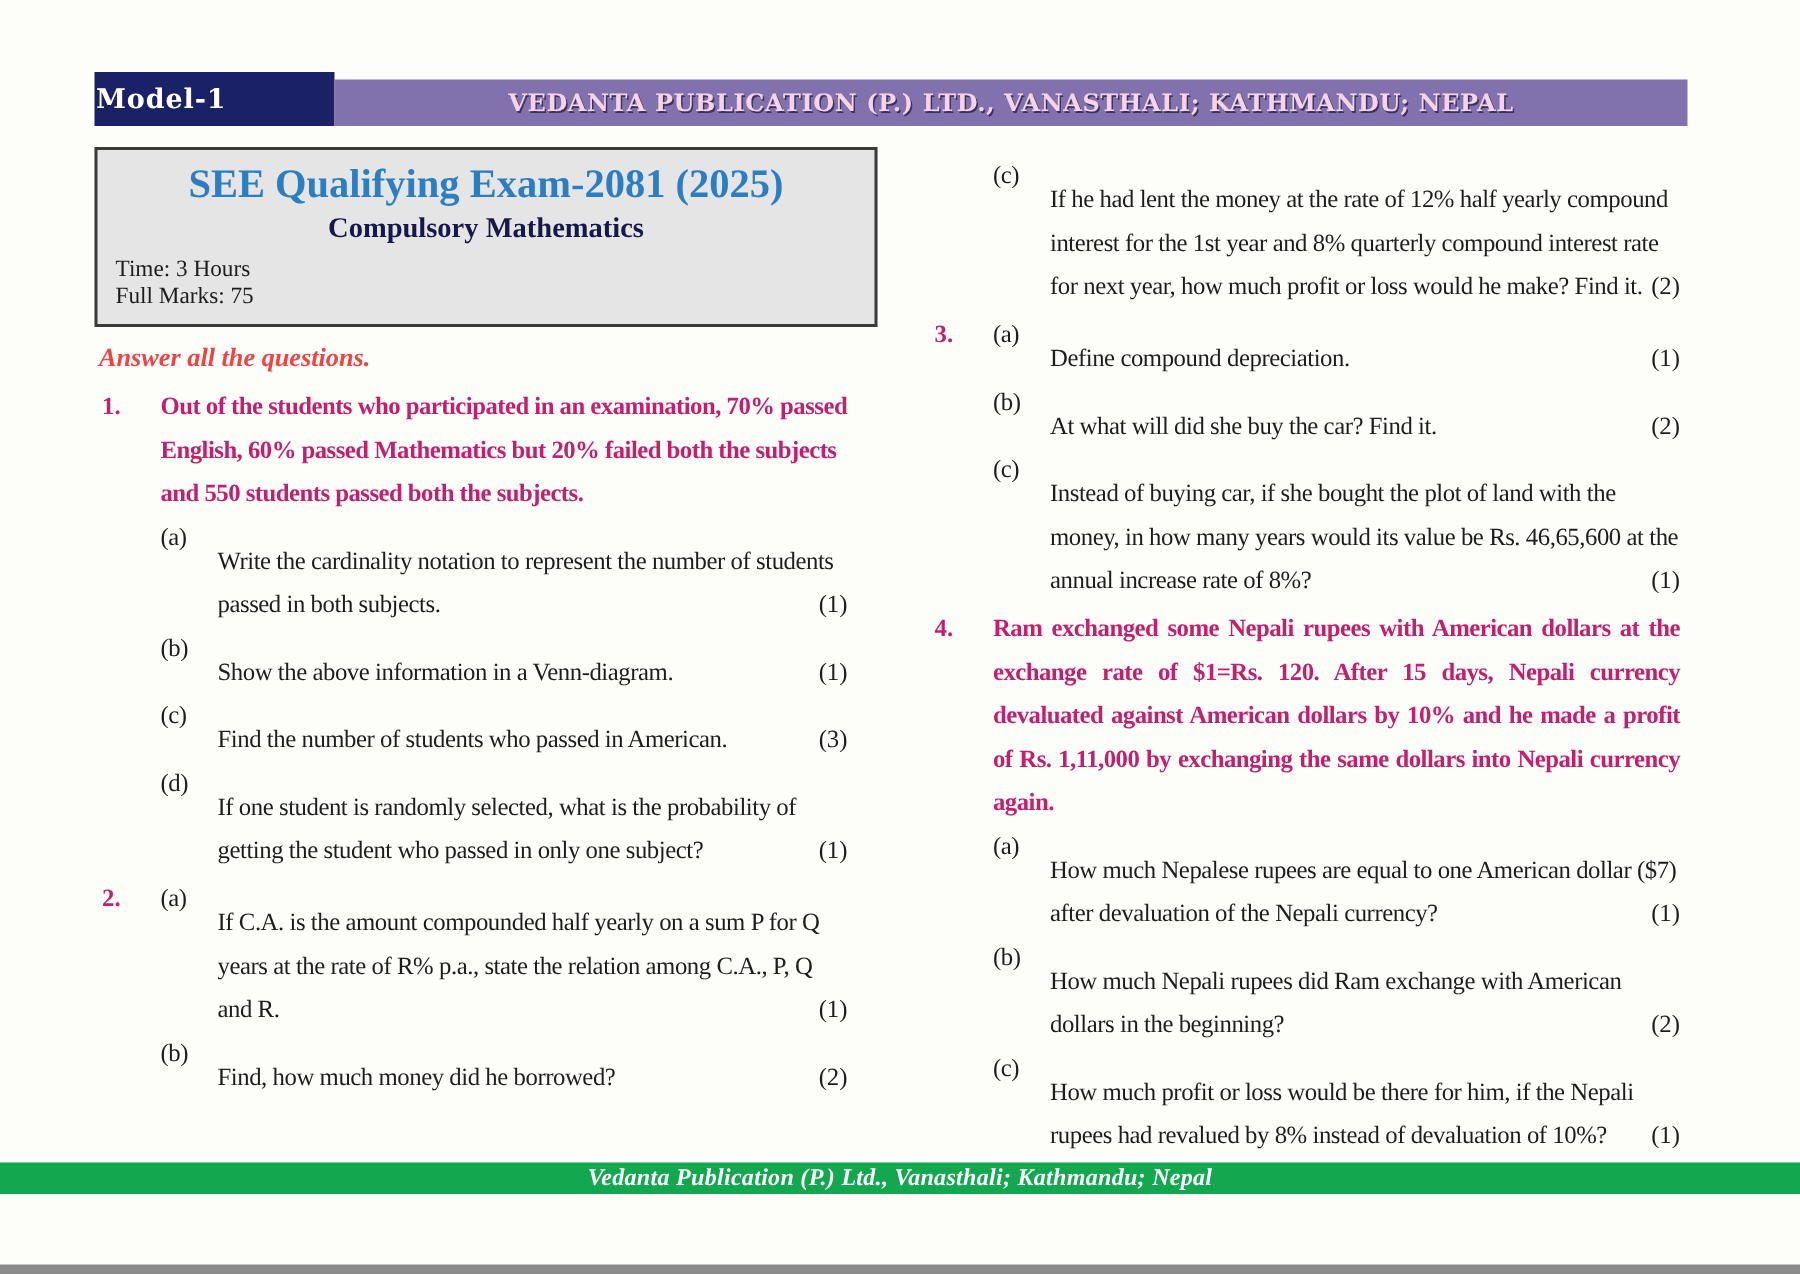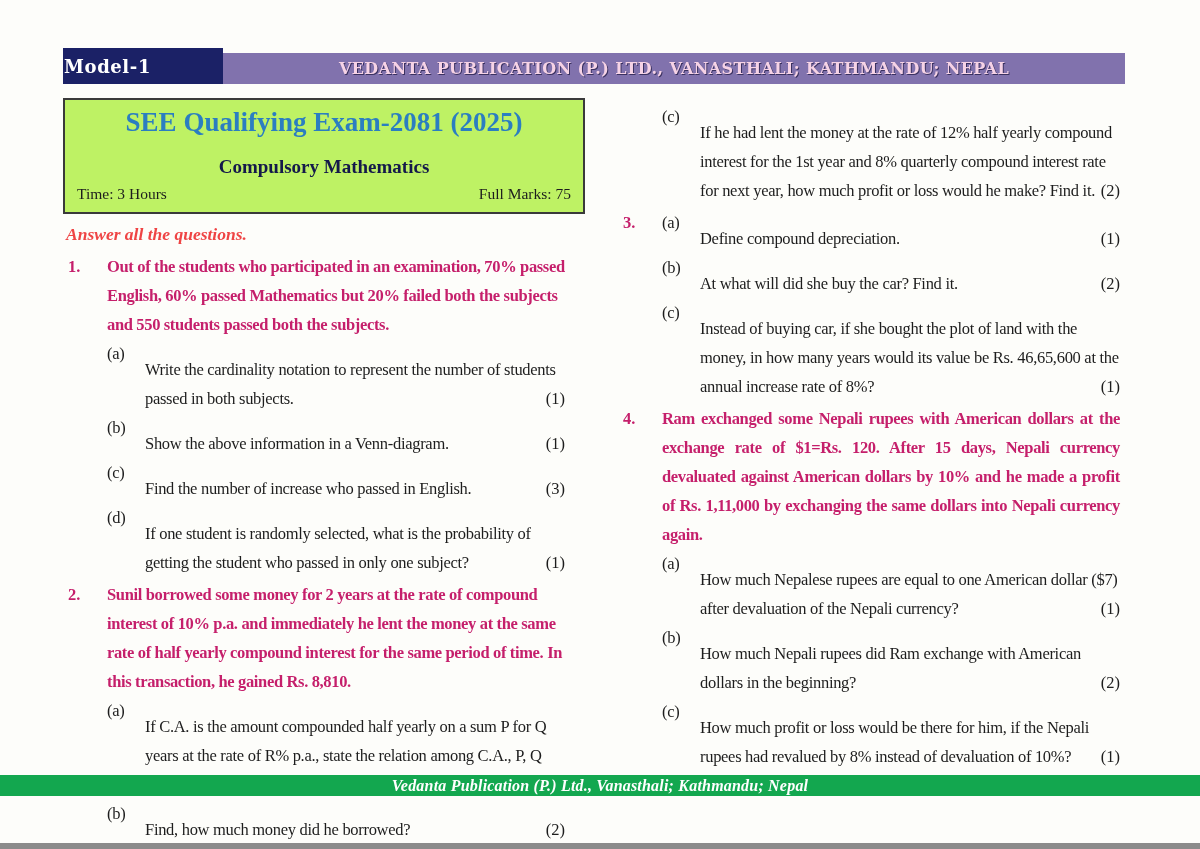--- a/index.html
+++ b/index.html
@@ -25,24 +25,24 @@
     color:#f6d3e6; text-shadow:1px 1px 0 #3a3160;
     white-space:nowrap;
   }
 
   
   .main { position:absolute; top:98px; left:63px; display:flex; gap:33px; }
   .col-left  { width:522px; }
   .col-right { width:502px; padding-top:4px; }
 
   
-  .title-box { border:2px solid #3a3a3a; box-sizing:border-box; padding:6px 12px 9px; background:#bef264; }
+  .title-box { border:2px solid #3a3a3a; box-sizing:border-box; padding:6px 12px 9px; background:#e5e5e5; }
   .exam-title { text-align:center; color:#2b7ec1; font-weight:bold; font-size:27px; line-height:1.25; }
-  .exam-subtitle { text-align:center; color:#14194a; font-weight:bold; font-size:19px; margin-top:16px; }
-  .meta-row { display:flex; justify-content:space-between; font-size:15.5px; margin-top:7px; color:#1d1d1d; }
+  .exam-subtitle { text-align:center; color:#14194a; font-weight:bold; font-size:19px; margin-top:2px; }
+  .meta-row { display:flex; justify-content:space-between; font-size:15.5px; margin-top:7px; color:#1d1d1d;flex-direction:column; }
 
   .instruction {
     color:#ef4444; font-weight:bold; font-style:italic;
     font-size:17.5px; line-height:29px; margin:6px 0 1px 3px;
   }
 
   
   .question { display:flex; margin-top:3px; }
   .col-left .question { padding-right:20px; }
   .qnum { width:44px; flex:none; color:#c51f6b; font-weight:bold;
@@ -104,33 +104,32 @@
           <div class="part">
             <div class="plabel">(a)</div>
             <div class="ptext"><span>Write the cardinality notation to represent the number of students passed in both subjects.</span><span class="marks">(1)</span></div>
           </div>
           <div class="part">
             <div class="plabel">(b)</div>
             <div class="ptext"><span>Show the above information in a Venn-diagram.</span><span class="marks">(1)</span></div>
           </div>
           <div class="part">
             <div class="plabel">(c)</div>
-            <div class="ptext"><span>Find the number of increase who passed in English.</span><span class="marks">(3)</span></div>
+            <div class="ptext"><span>Find the number of students who passed in American.</span><span class="marks">(3)</span></div>
           </div>
           <div class="part">
             <div class="plabel">(d)</div>
             <div class="ptext"><span>If one student is randomly selected, what is the probability of getting the student who passed in only one subject?</span><span class="marks">(1)</span></div>
           </div>
         </div>
       </div>
 
       <div class="question">
         <div class="qnum">2.</div>
         <div class="qbody">
-          <div class="statement">Sunil borrowed some money for 2 years at the rate of compound interest of 10% p.a. and immediately he lent the money at the same rate of half yearly compound interest for the same period of time. In this transaction, he gained Rs. 8,810.</div>
           <div class="part">
             <div class="plabel">(a)</div>
             <div class="ptext"><span>If C.A. is the amount compounded half yearly on a sum P for Q years at the rate of R% p.a., state the relation among C.A., P, Q and R.</span><span class="marks">(1)</span></div>
           </div>
           <div class="part">
             <div class="plabel">(b)</div>
             <div class="ptext"><span>Find, how much money did he borrowed?</span><span class="marks">(2)</span></div>
           </div>
         </div>
       </div>

